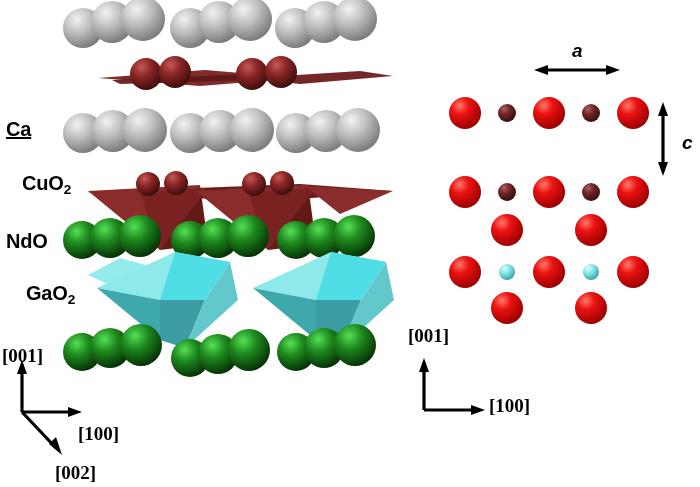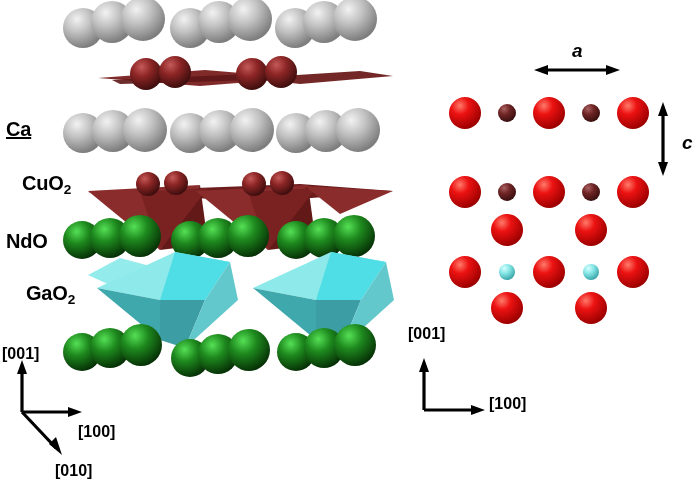--- a/index.html
+++ b/index.html
@@ -3,21 +3,21 @@
 <meta charset="utf-8">
 <style>
   html,body{margin:0;padding:0;background:#ffffff;}
   body{width:700px;height:487px;position:relative;overflow:hidden;
        font-family:"Liberation Sans",sans-serif;}
   #stage{position:absolute;left:0;top:0;width:700px;height:487px;}
   .lbl{position:absolute;font-weight:bold;color:#000;white-space:nowrap;
        font-family:"Liberation Sans",sans-serif;}
   .lbl sub{font-size:0.68em;vertical-align:-0.28em;font-weight:bold;}
   .layer-label{font-size:20px;letter-spacing:-0.2px;}
-  .axis-label{font-size:16px;}
+  .axis-label{font-size:19px;font-family:Liberation Serif, serif;}
   .latt{font-size:19px;font-style:italic;font-weight:bold;}
   svg{position:absolute;left:0;top:0;overflow:visible;}
 </style>
 </head>
 <body>
 
 <div id="stage">
 
   <svg id="left-svg" width="700" height="487">
     <defs>
@@ -210,20 +210,20 @@
     </g>
   </svg>
 
   <div class="lbl layer-label" style="left: 6px; top: 118px; text-decoration: underline;">Ca</div>
   <div class="lbl layer-label" style="left: 22px; top: 172px;">CuO<sub>2</sub></div>
   <div class="lbl layer-label" style="left: 6px; top: 230px;">NdO</div>
   <div class="lbl layer-label" style="left: 6px; top: 282px; margin-left: 20px;">GaO<sub>2</sub></div>
 
   <div class="lbl axis-label" style="left: 2px; top: 345px;">[001]</div>
   <div class="lbl axis-label" style="left: 78px; top: 423px;">[100]</div>
-  <div class="lbl axis-label" style="left: 55px; top: 462px;">[010]</div>
+  <div class="lbl axis-label" style="left: 55px; top: 462px;">[002]</div>
 
   <div class="lbl latt" style="left: 572px; top: 40px;">a</div>
   <div class="lbl latt" style="left: 682px; top: 132px;">c</div>
 
   <div class="lbl axis-label" style="left: 408px; top: 325px;">[001]</div>
   <div class="lbl axis-label" style="left: 489px; top: 395px;">[100]</div>
 </div>
 
 </body></html>

